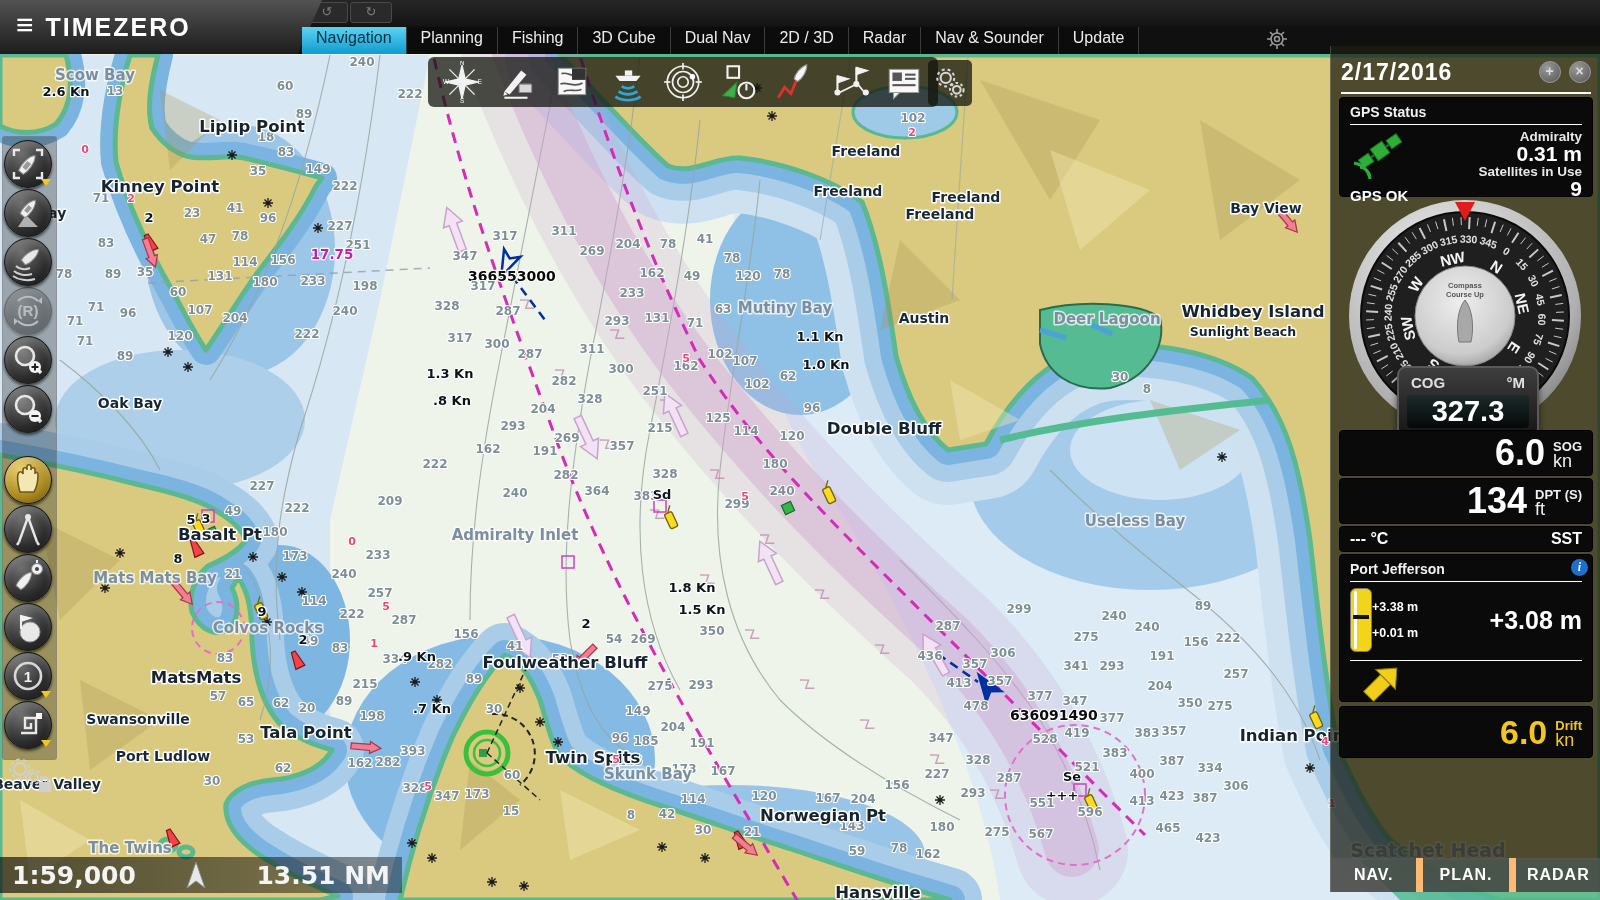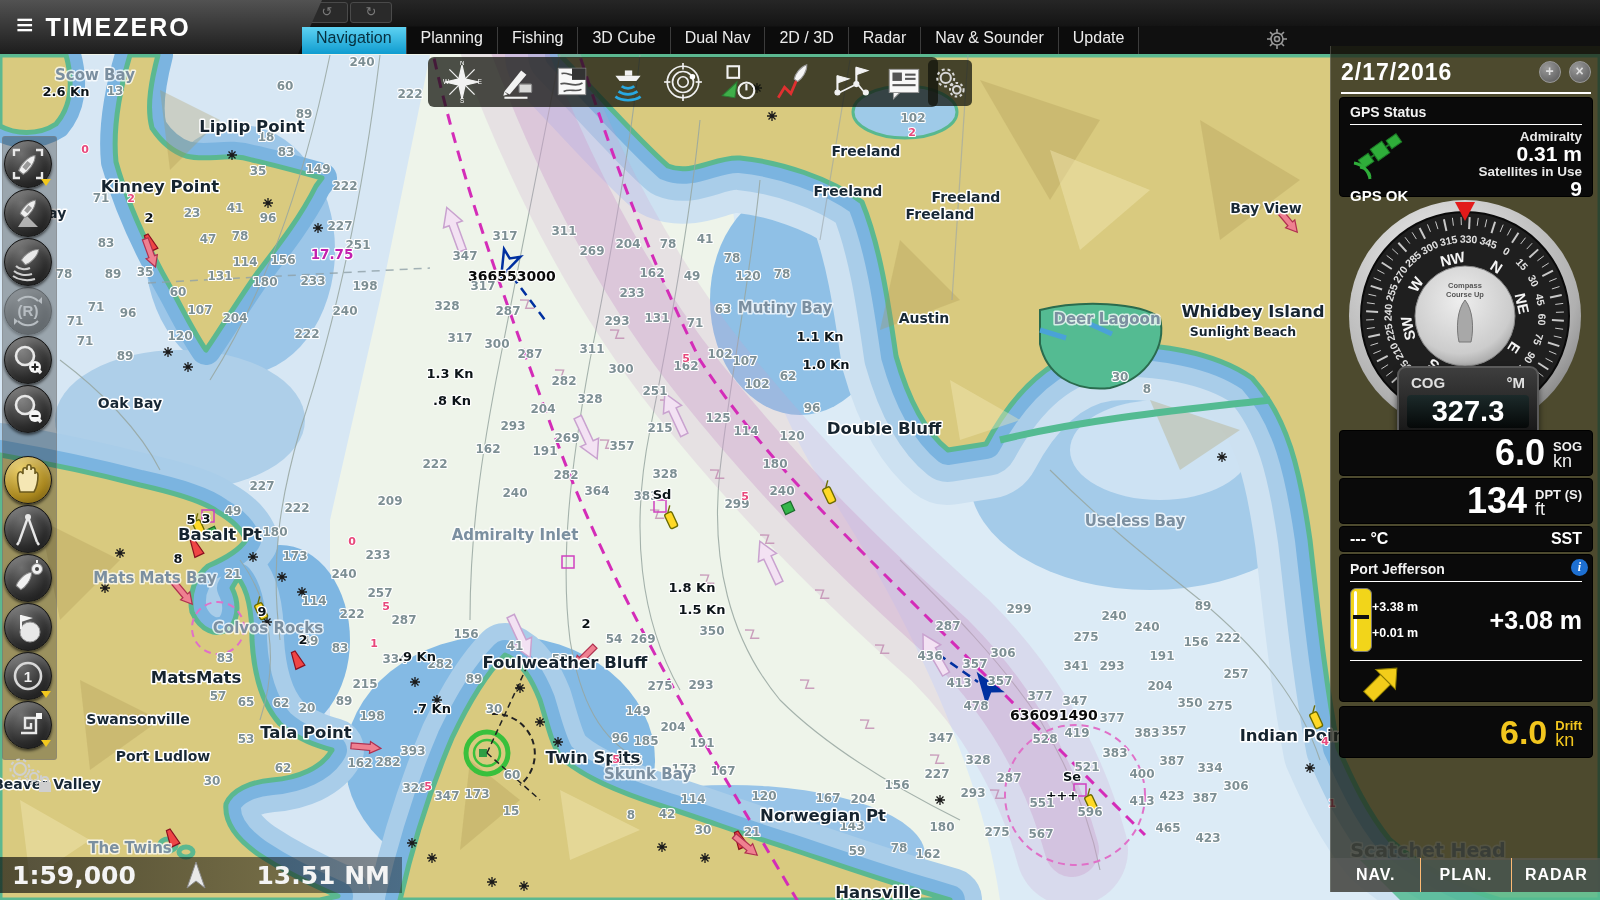--- a/index.html
+++ b/index.html
@@ -119,21 +119,21 @@
   #tide-hl{font-size:12.5px;font-weight:bold;line-height:26px;}
   #tide-lvl{flex:1;text-align:right;font-size:25px;font-weight:bold;}
   #tide-cur{display:flex;align-items:center;margin-top:4px;}
   #tide-cvals{flex:1;text-align:right;font-size:21px;font-weight:bold;line-height:27px;}
   #drift-row{top:660px;height:52px;}
   #drift-row .nval{color:#f2c61e;font-size:34px;}
   #drift-row .l1,#drift-row .l2{color:#f2c61e;}
   #p-tabs{position:absolute;left:0;top:812px;width:270px;height:34px;display:flex;
      background:rgba(95,95,95,.55);}
   .ptab{flex:1;display:flex;align-items:center;justify-content:center;font-size:16px;font-weight:bold;
-     letter-spacing:1px;border-right:1px solid #fdba74;}
+     letter-spacing:1px;border-right:7px solid #fdba74;}
   .ptab:last-child{border-right:none;}
   #info-i{position:absolute;right:4px;top:4px;width:17px;height:17px;border-radius:50%;background:#1d6fd1;
      color:#fff;font-size:12px;font-weight:bold;text-align:center;line-height:17px;font-family:"Liberation Serif",serif;font-style:italic;}
 </style>
 </head>
 <body>
 
 <div id="stage">
 
   <svg id="map" width="1600" height="900" viewBox="0 0 1600 900">

